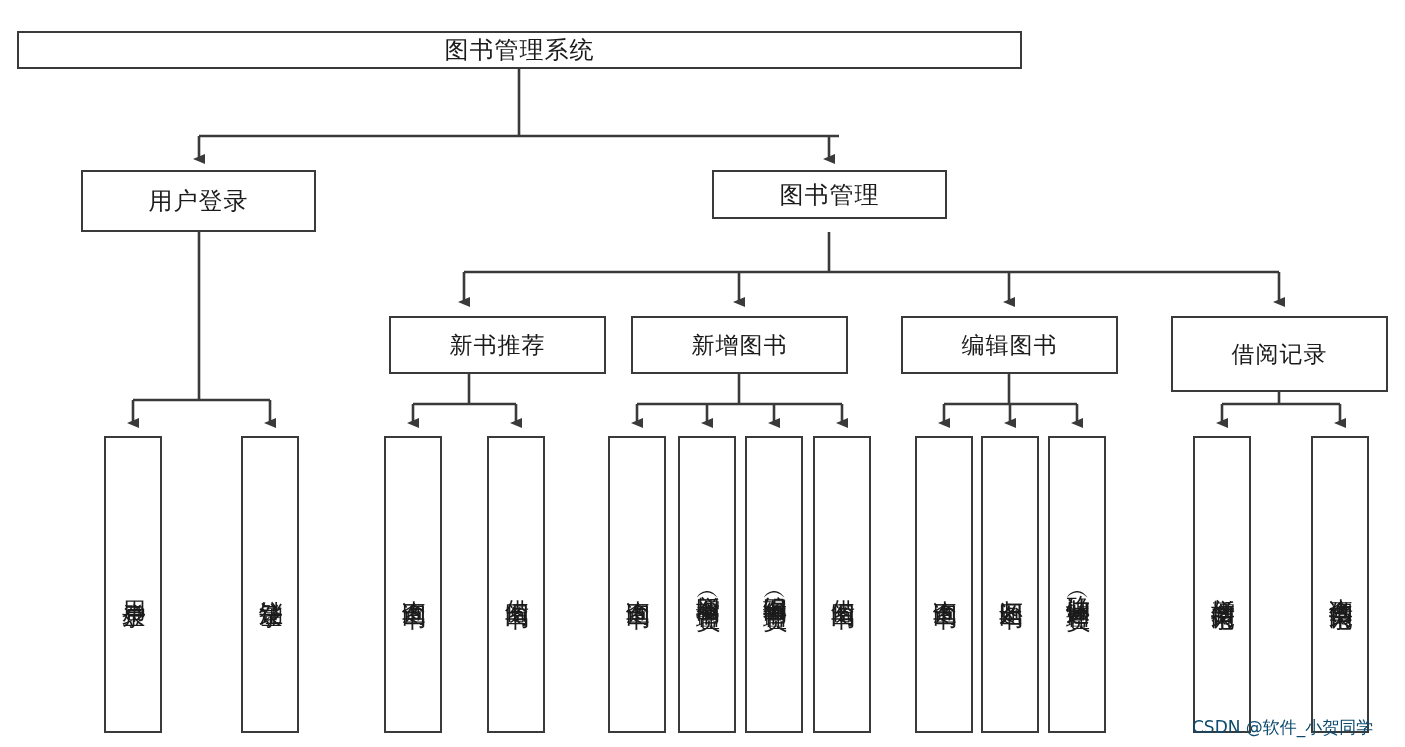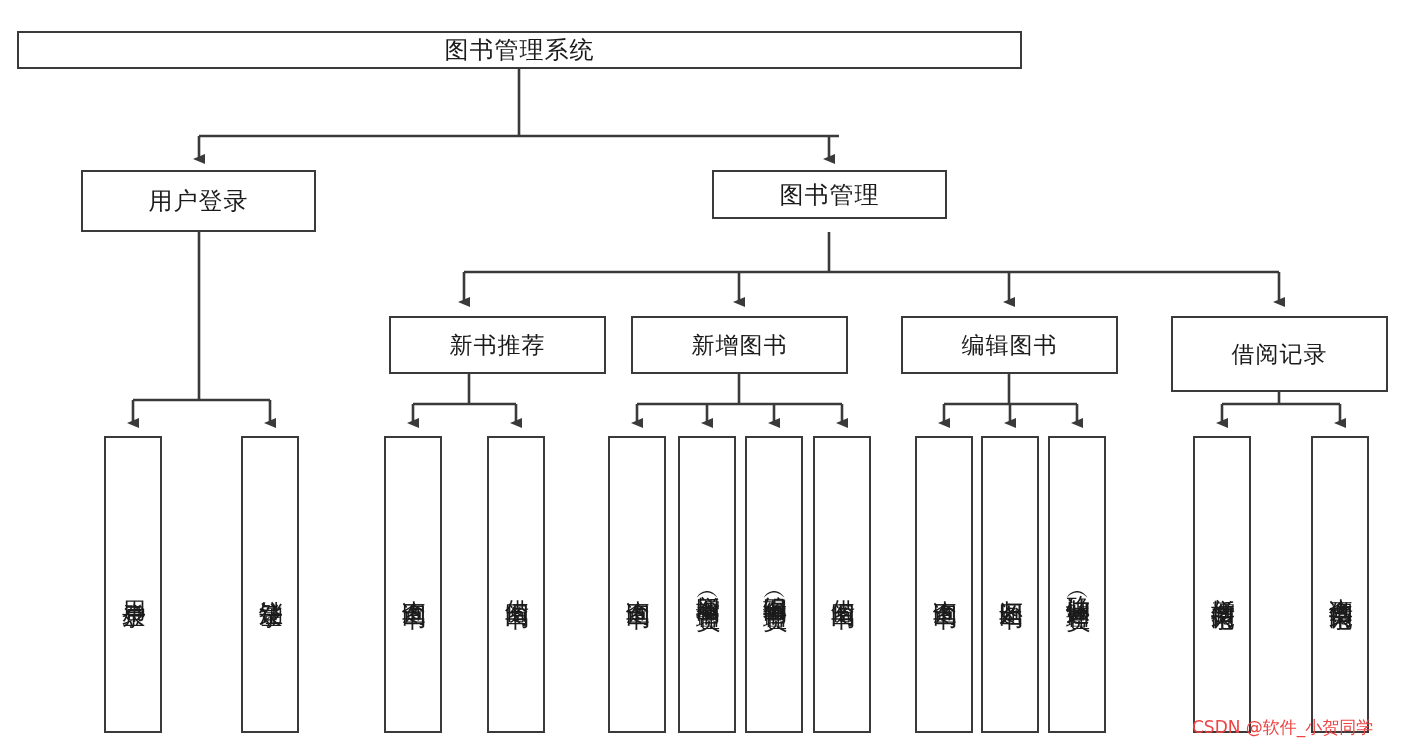--- a/index.html
+++ b/index.html
@@ -58,21 +58,21 @@
   .node-v .txt {
     writing-mode: vertical-rl;
     text-orientation: upright;
     display: block;
   }
   .watermark {
     position: absolute;
     left: 1192px;
     top: 716px;
     font-size: 17px;
-    color: #ef4444;
+    color: #0c4a6e;
     white-space: nowrap;
     z-index: 5;
     font-family: "DejaVu Sans", "Liberation Sans", sans-serif;
   }
 </style>
 </head>
 <body>
 
 <div id="stage">
 

